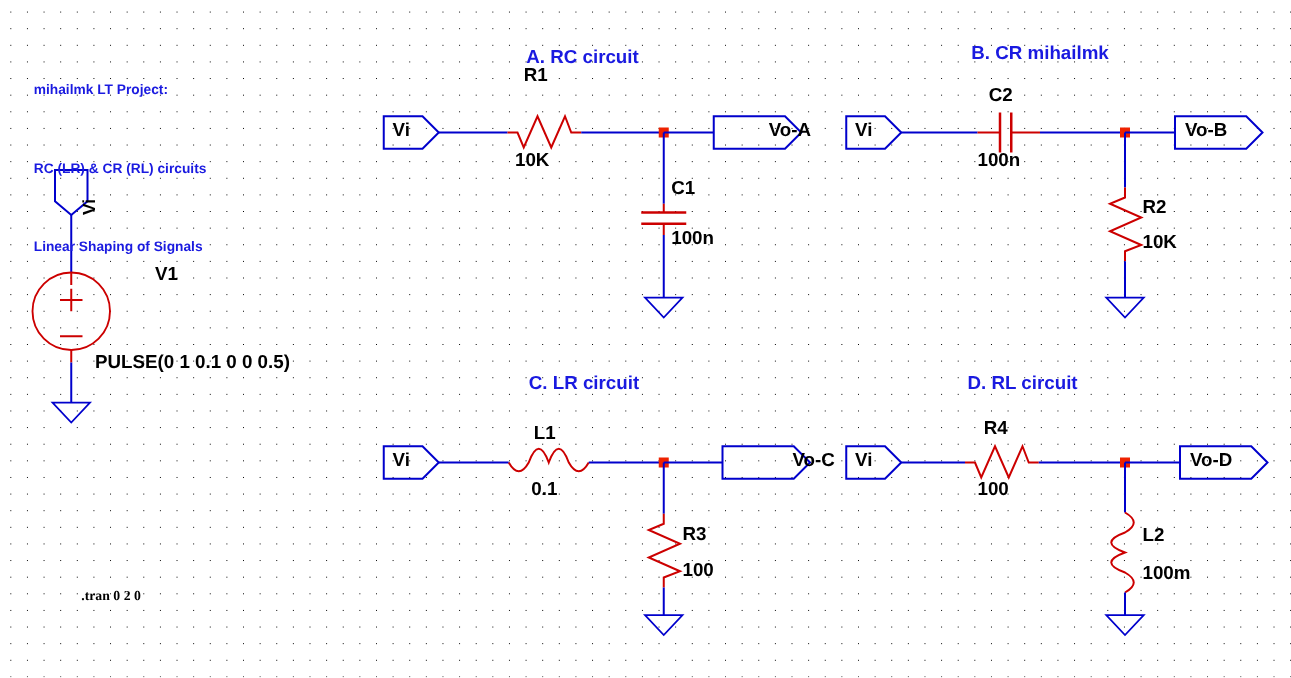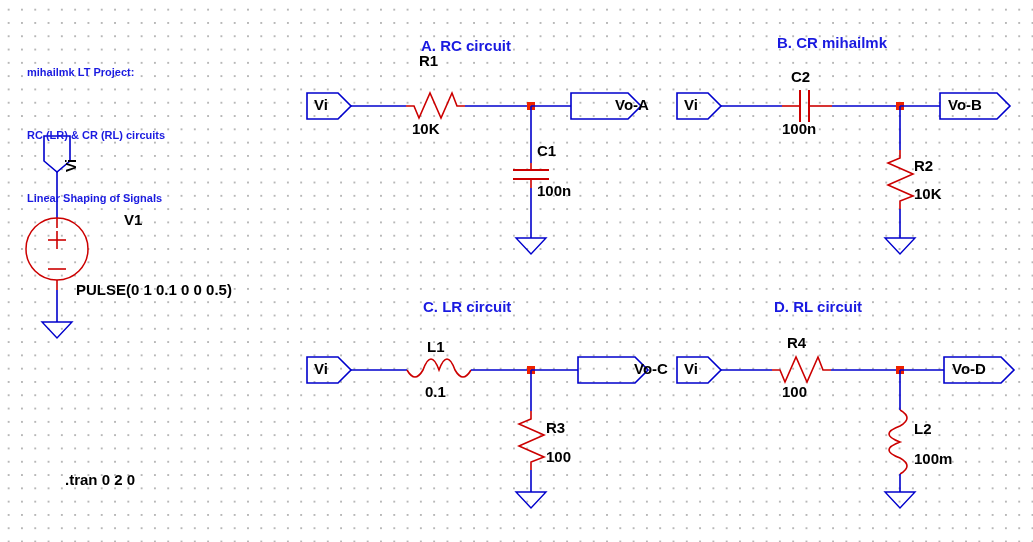--- a/index.html
+++ b/index.html
@@ -66,22 +66,22 @@
     font-family: "Liberation Sans", sans-serif;
     font-size: 14px;
     font-weight: bold;
     white-space: nowrap;
     transform: rotate(-90deg);
     transform-origin: left top;
   }
   .directive {
     position: absolute;
     color: #000000;
-    font-family: Liberation Sans, sans-serif;
-    font-size: 15px;
+    font-family: Liberation Serif, serif;
+    font-size: 11px;
     font-weight: bold;
     white-space: nowrap;
   }
 </style>
 </head>
 <body>
 
 <div id="canvas">
 
   <svg class="svg-layer" viewBox="0 0 1033 542" xmlns="http://www.w3.org/2000/svg">

